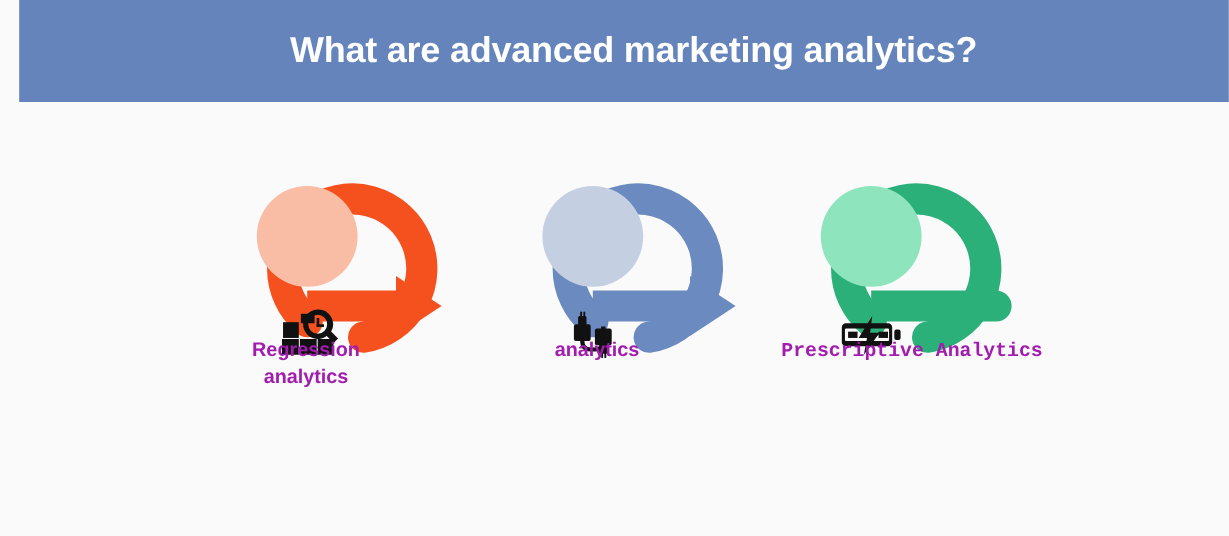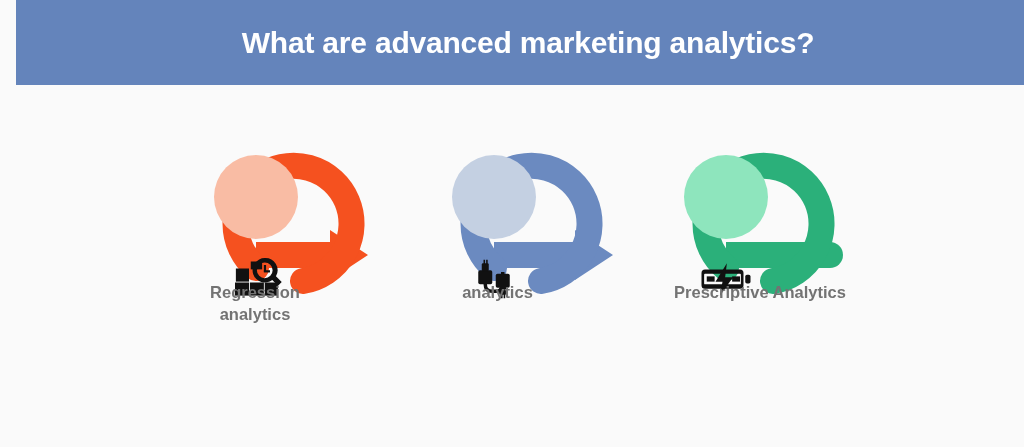--- a/index.html
+++ b/index.html
@@ -50,29 +50,29 @@
     position: absolute;
     left: 0;
     top: 0;
     width: 1024px;
     height: 362px;
     display: block;
   }
   .step-label {
     position: absolute;
     text-align: center;
-    color: #737373;
+    color: #a21caf;
     font-size: 16.5px;
     font-weight: bold;
     line-height: 1.32;
     font-family: "Liberation Sans", sans-serif;
   }
   #label-0 { left: 160px; top: 197px; width: 190px; }
   #label-1 { left: 405px; top: 197px; width: 185px; }
-  #label-2 { left: 640px; top: 197px; width: 240px; }
+  #label-2 { left: 640px; top: 197px; width: 240px; font-family: Liberation Mono, monospace; }
 
   .step-icon {
     position: absolute;
     width: 56px;
     height: 56px;
   }
   #icon-0 { left: 228px; top: 166px; }
   #icon-1 { left: 466px; top: 166px; }
   #icon-2 { left: 698px; top: 166px; }
 </style>

